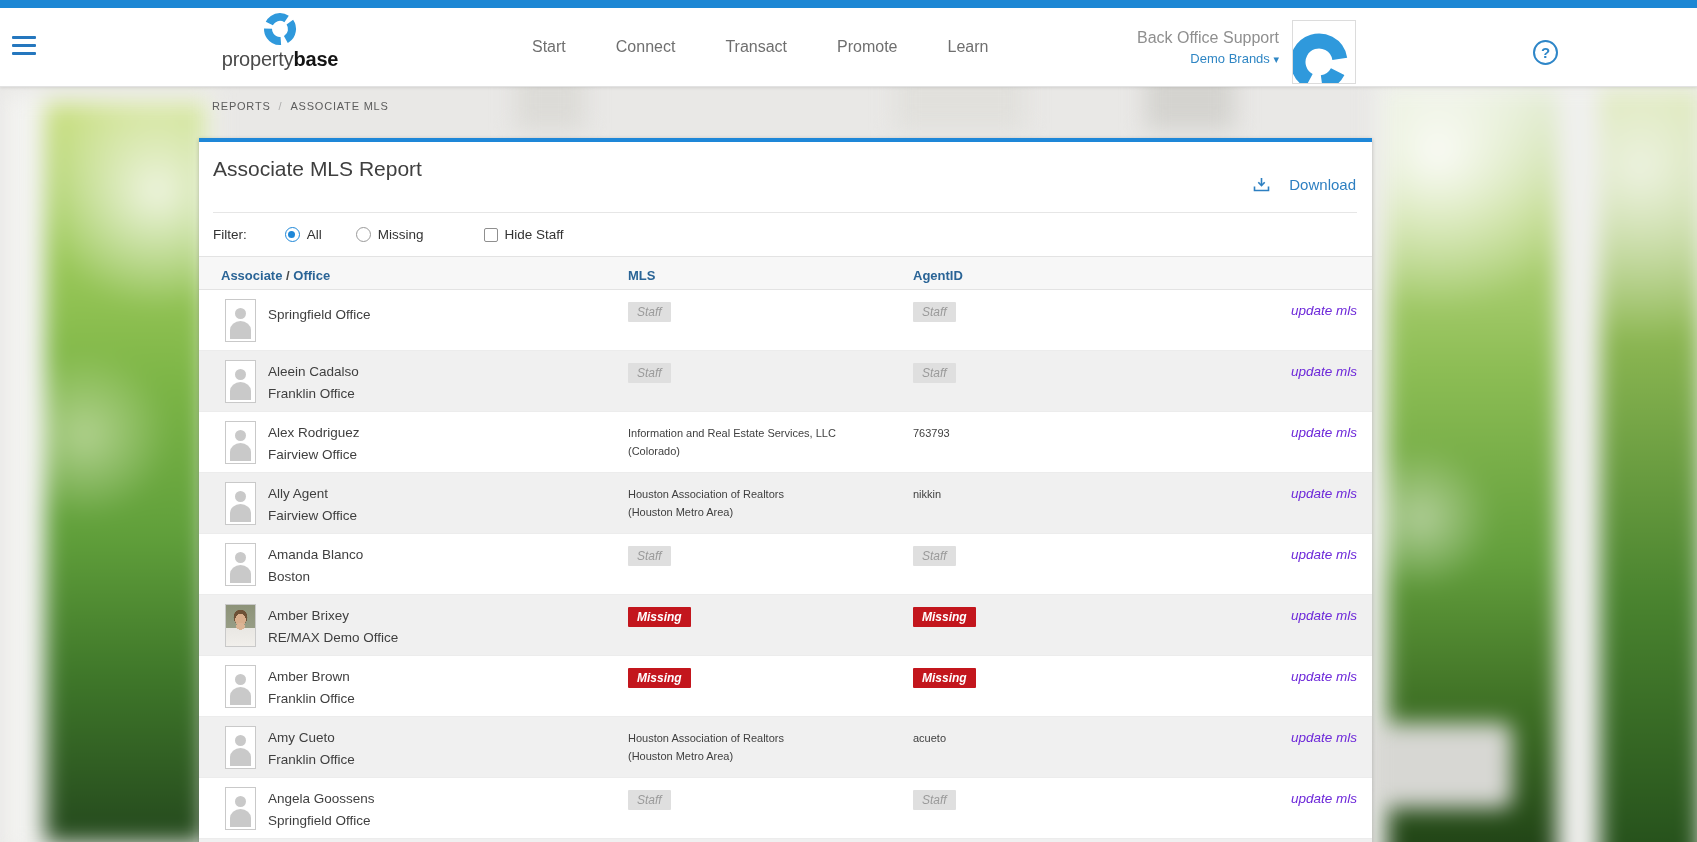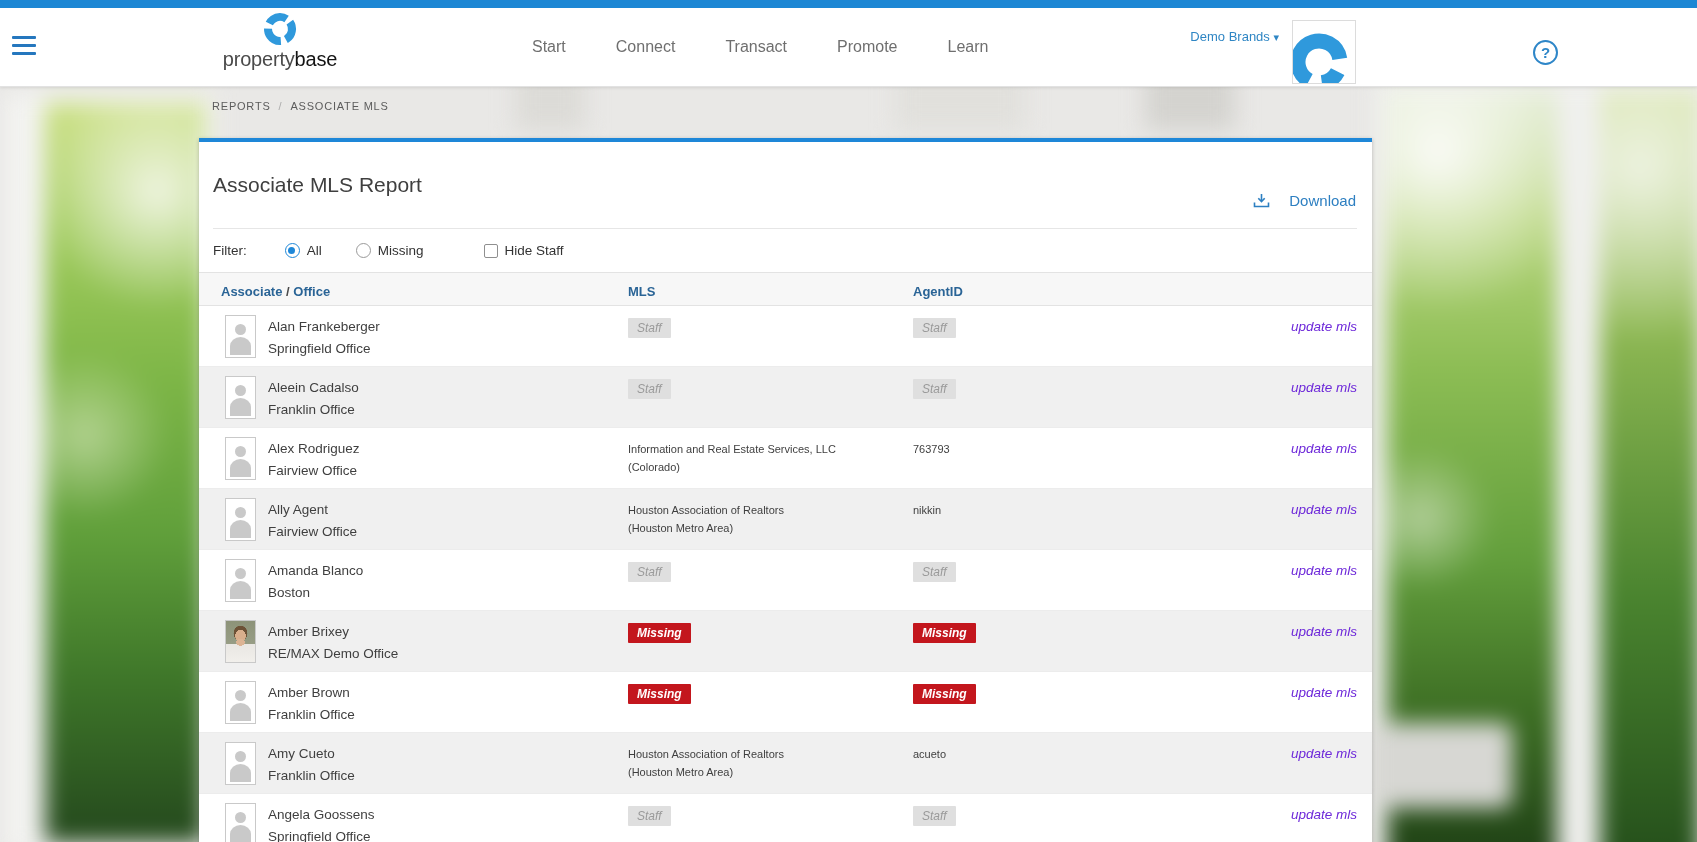--- a/index.html
+++ b/index.html
@@ -35,21 +35,21 @@
   .topstrip { position:absolute; left:0; top:0; width:100%; height:8px; background:#1d87d4; z-index:6; }
   .header { position:absolute; left:0; top:8px; width:100%; height:79px; background:#ffffff;
     border-bottom:1px solid #e2e2e2; box-shadow:0 1px 3px rgba(0,0,0,.10); z-index:5; }
 
   .hamburger { position:absolute; left:12px; top:28px; width:24px; height:22px; cursor:pointer; }
   .hamburger span { display:block; width:24px; height:3px; background:#2577be; border-radius:1px; margin-bottom:5px; }
 
   .brand { position:absolute; left:200px; top:4px; width:160px; text-align:center; }
   .brand-mark { display:block; margin:0 auto 2px auto; }
   .brand-word { font-size:20px; letter-spacing:-0.2px; color:#4a4a4a; }
-  .brand-word b { color:#141414; font-weight:normal; }
+  .brand-word b { color:#141414; font-weight:bold; }
 
   .mainnav { position:absolute; left:532px; top:30px; display:flex; gap:50px; }
   .mainnav .nav-item { font-size:16px; color:#6f6f6f; cursor:pointer; white-space:nowrap; }
 
   .userblock { position:absolute; right:418px; top:19px; text-align:right; width:260px; }
   .user-name { font-size:16px; color:#8f8f8f; line-height:22px; }
   .user-org { font-size:13px; color:#2f86c4; line-height:20px; cursor:pointer; }
   .user-org .caret { font-size:11px; }
 
   .avatarbox { position:absolute; right:341px; top:12px; width:64px; height:64px; background:#fff;
@@ -61,21 +61,21 @@
   
   .breadcrumb { position:absolute; left:212px; top:100px; z-index:2; font-size:11px; letter-spacing:0.8px;
     color:#5c5c5c; }
   .breadcrumb .crumb { cursor:pointer; }
   .breadcrumb .sep { color:#adadad; margin:0 8px; }
 
   
   .card { position:absolute; left:199px; top:138px; width:1173px; height:730px; background:#ffffff;
     border-top:4px solid #1e87d8; box-shadow:0 1px 4px rgba(0,0,0,.22); z-index:2; overflow:hidden; }
 
-  .card-head { display:flex; justify-content:space-between; align-items:flex-start; padding:31px 16px 0 14px; }
+  .card-head { display:flex; justify-content:space-between; align-items:flex-start; padding:15px 16px 0 14px; }
   .page-title { font-size:21px; color:#3f3f3f; font-weight:normal; }
   .download { display:flex; align-items:center; gap:19px; font-size:15px; color:#2d7fc1; cursor:pointer; margin-top:19px; }
   .download svg { display:block; }
 
   .divider { height:1px; background:#e6e6e6; margin:19px 15px 0 14px; }
 
   .filter-row { display:flex; align-items:center; padding:14px 0 0 14px; font-size:13.5px; color:#333; }
   .filter-label { margin-right:38px; }
   .radio { width:15px; height:15px; border-radius:50%; border:1.5px solid #9a9a9a; background:#fff;
     display:inline-block; position:relative; cursor:pointer; flex:none; }
@@ -160,20 +160,21 @@
 
   <div class="mainnav">
     <span class="nav-item">Start</span>
     <span class="nav-item">Connect</span>
     <span class="nav-item">Transact</span>
     <span class="nav-item">Promote</span>
     <span class="nav-item">Learn</span>
   </div>
 
   <div class="userblock">
+    <div class="user-name">Back Office Support</div>
     <div class="user-org"><span>Demo Brands</span> <span class="caret">▾</span></div>
   </div>
 
   <div class="avatarbox">
     <svg width="64" height="64" viewBox="0 0 64 64">
       <circle cx="26" cy="41" r="21" fill="none" stroke="#2f99dc" stroke-width="15" stroke-dasharray="85 13 20 14" transform="rotate(118 26 41)"></circle>
     </svg>
   </div>
 
   <div class="helpicon">?</div>
@@ -215,21 +216,20 @@
       <span>AgentID</span>
       <span></span>
     </div>
     <div id="tbody">
   <div class="t-row">
     <span class="avatar">
       <span class="sil-head"></span>
       <span class="sil-body"></span>
     </span>
     <div class="who">
-      <div class="nm">Alan Frankeberger</div>
       <div class="of">Springfield Office</div>
     </div>
     <div class="cell"><span class="badge staff">Staff</span></div>
     <div class="cell"><span class="badge staff">Staff</span></div>
     <a class="upd">update mls</a>
   </div>
 
   <div class="t-row alt">
     <span class="avatar">
       <span class="sil-head"></span>

